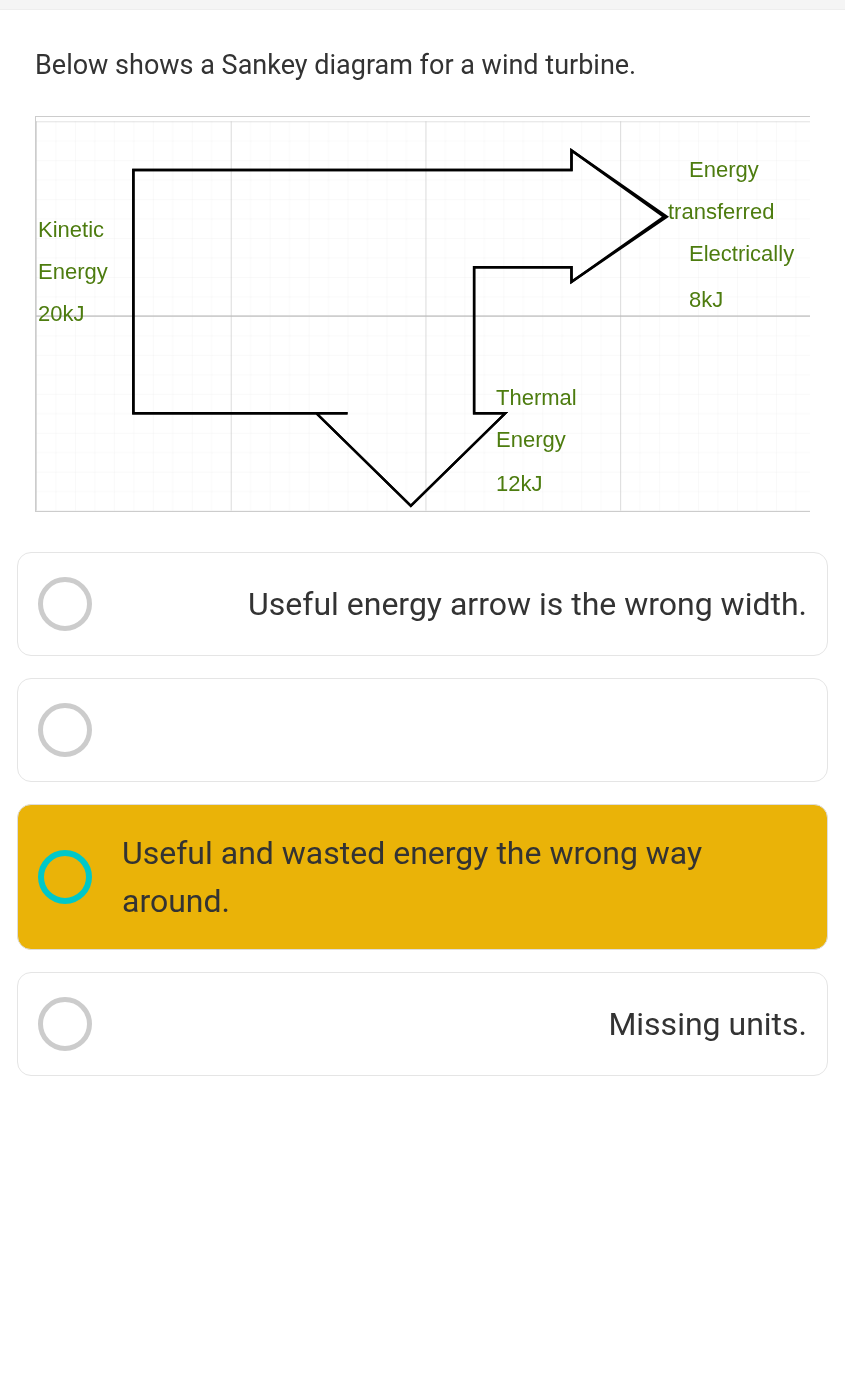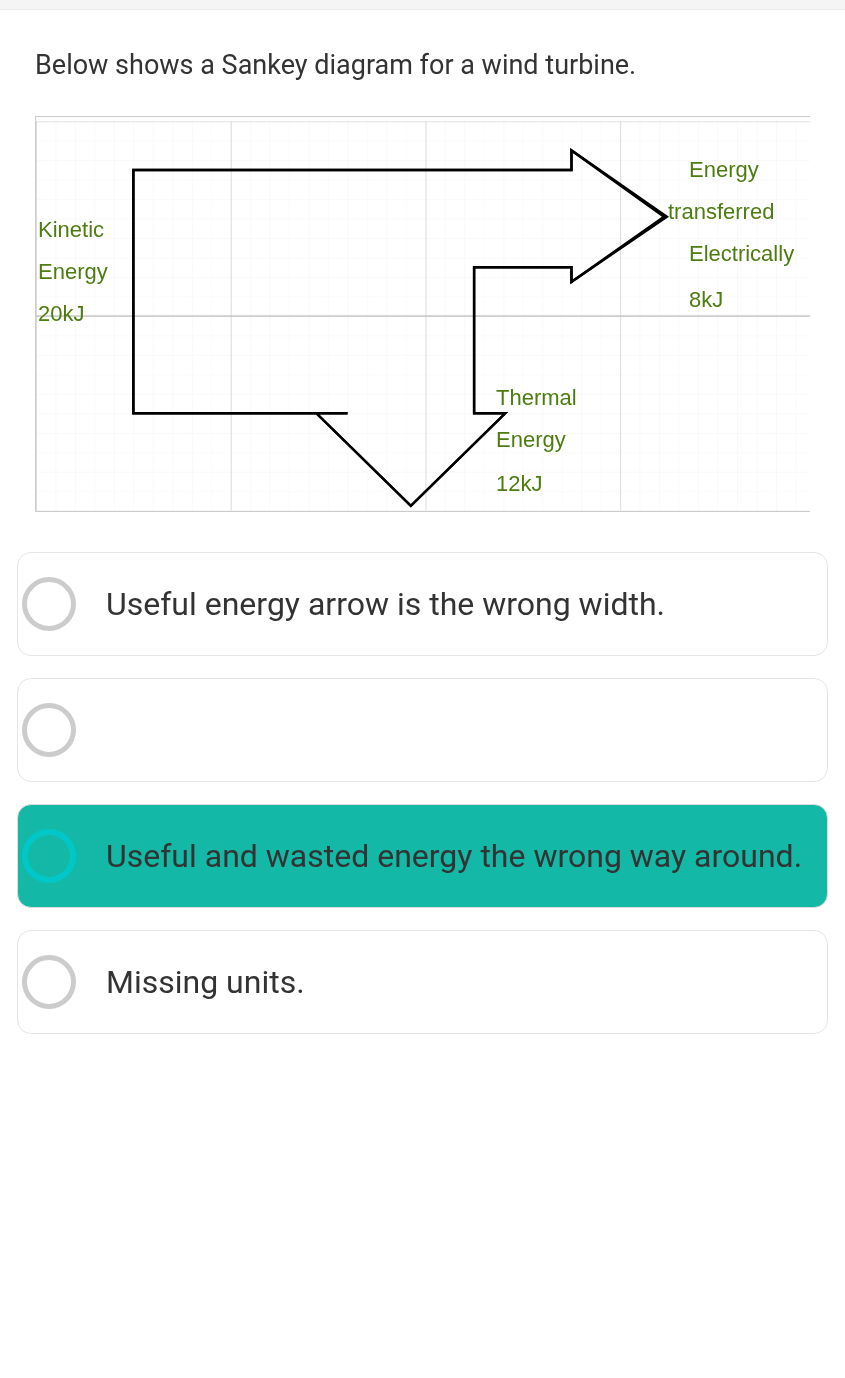--- a/index.html
+++ b/index.html
@@ -42,27 +42,28 @@
     line-height: 1.4;
   }
   .options {
     padding: 0 17px 20px 17px;
   }
   .option {
     display: flex;
     align-items: center;
     border: 1px solid #e5e5e5;
     border-radius: 14px;
-    padding: 24px 4px;
+    padding: 24px 20px;
     margin-bottom: 22px;
     cursor: pointer;
     background: #fff;
+    justify-content: space-between;
   }
   .option.selected {
-    background: #14b8a6;
+    background: #eab308;
     border-color: #ddd;
   }
   .radio {
     width: 54px;
     height: 54px;
     border: 5px solid #ccc;
     border-radius: 50%;
     flex-shrink: 0;
     margin-right: 30px;
   }

